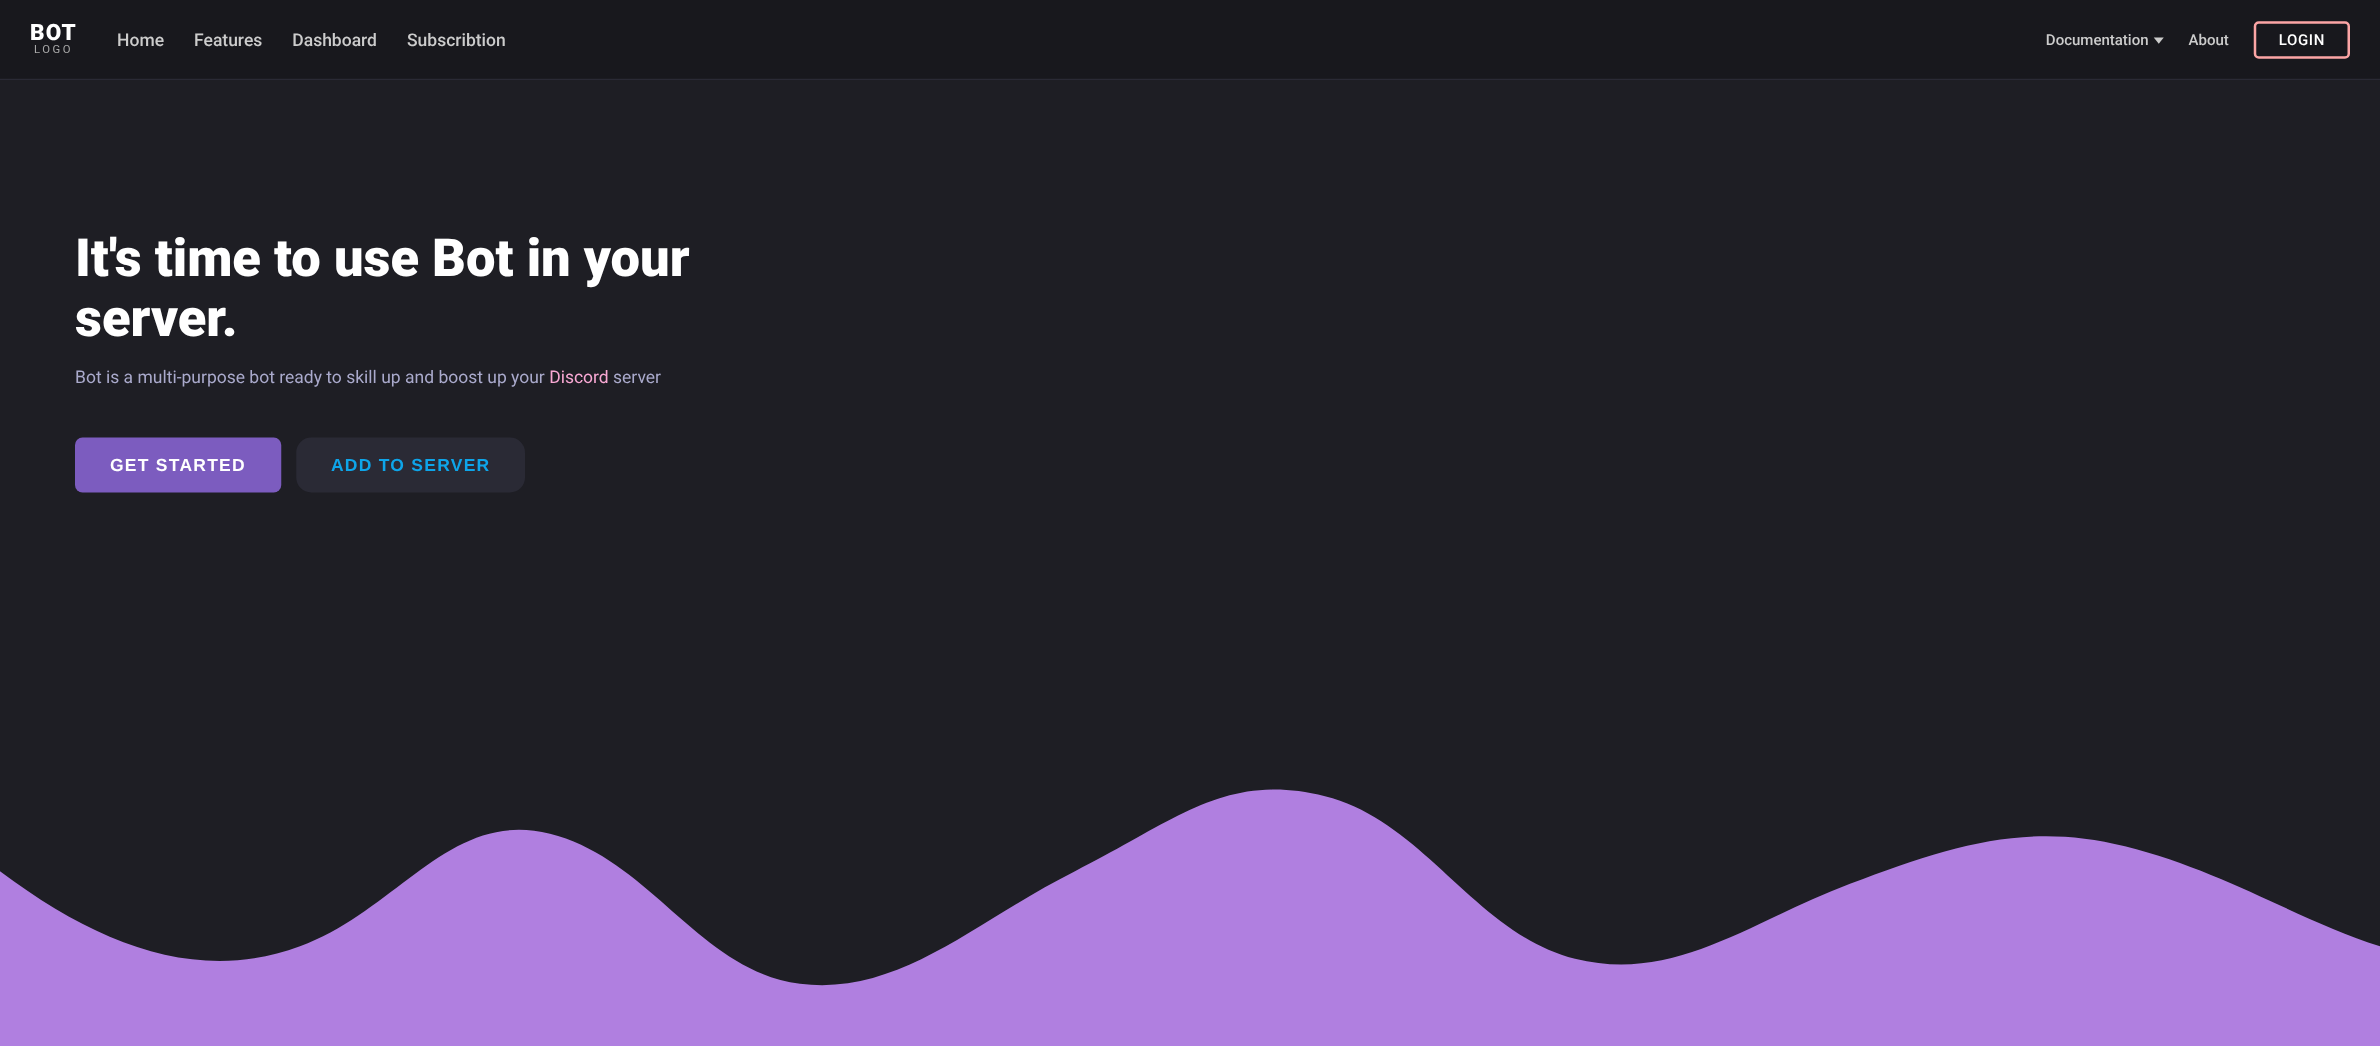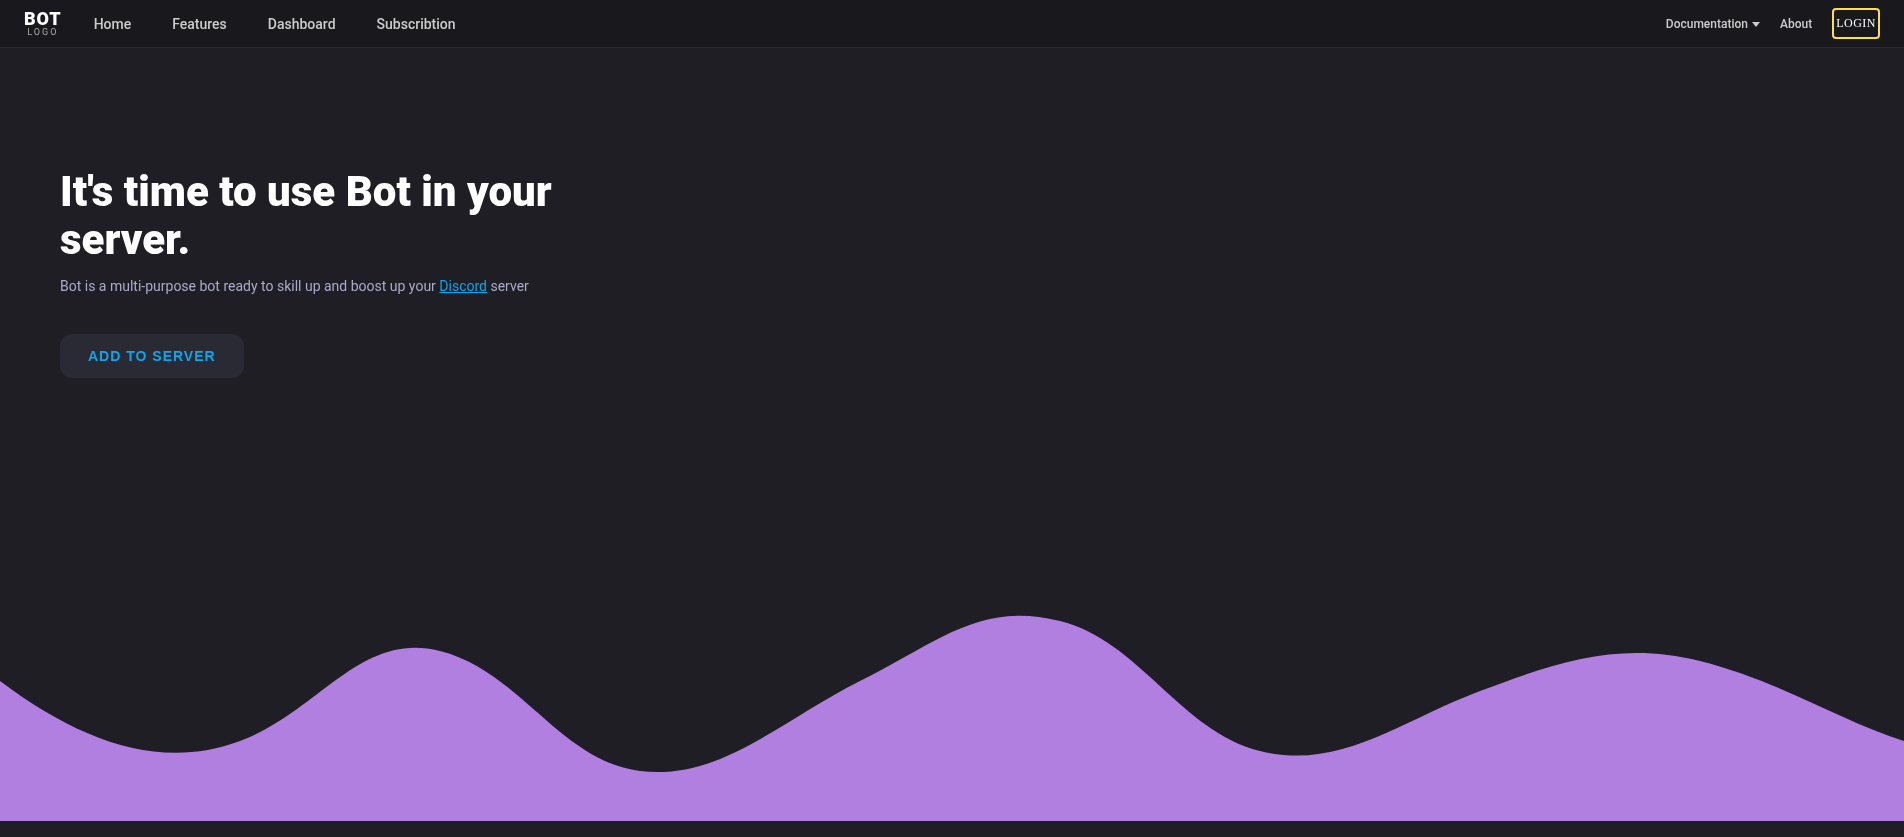--- a/index.html
+++ b/index.html
@@ -16,21 +16,21 @@
       overflow-x: hidden;
     }
 
     
     nav {
       display: flex;
       align-items: center;
       justify-content: space-between;
       background-color: #18181d;
       padding: 0 24px;
-      height: 48px;
+      height: 64px;
       border-bottom: 1px solid #2a2a35;
     }
 
     .nav-left {
       display: flex;
       align-items: center;
       gap: 32px;
     }
 
     .logo {
@@ -50,21 +50,21 @@
     .logo-logo {
       font-size: 9px;
       color: #aaaaaa;
       letter-spacing: 2px;
       text-align: center;
     }
 
     .nav-links {
       display: flex;
       align-items: center;
-      gap: 41px;
+      gap: 24px;
       list-style: none;
     }
 
     .nav-links a {
       color: #cccccc;
       text-decoration: none;
       font-size: 14px;
       font-weight: 500;
     }
 
@@ -91,31 +91,30 @@
       display: inline-block;
       width: 0;
       height: 0;
       border-left: 4px solid transparent;
       border-right: 4px solid transparent;
       border-top: 5px solid #cccccc;
       margin-top: 2px;
     }
 
     .login-btn {
-      border: 2px solid #fde047;
+      border: 2px solid #fca5a5;
       color: #ffffff !important;
-      padding: 6px 2px;
+      padding: 6px 18px;
       border-radius: 4px;
       font-size: 13px;
       font-weight: 700;
       letter-spacing: 0.5px;
       text-decoration: none !important;
       background: transparent;
       cursor: pointer;
-      font-family: Liberation Serif, serif;
     }
 
     
     .hero {
       position: relative;
       min-height: 773px;
       display: flex;
       flex-direction: column;
       justify-content: flex-start;
       padding: 120px 0 0 60px;
@@ -137,22 +136,21 @@
     }
 
     .hero-subtitle {
       font-size: 14px;
       color: #aaaacc;
       line-height: 1.7;
       margin-bottom: 36px;
     }
 
     .hero-subtitle .highlight {
-      color: #0ea5e9;
-      text-decoration: underline;
+      color: #f9a8d4;
     }
 
     .hero-buttons {
       display: flex;
       gap: 12px;
     }
 
     .btn-get-started {
       background-color: #7c5cbf;
       color: #ffffff;
@@ -229,20 +227,21 @@
   </div>
 </nav>
 
 <section class="hero">
   <div class="hero-content">
     <h1 class="hero-title">It's time to use Bot in your server.</h1>
     <p class="hero-subtitle">
       <span>Bot is a multi-purpose bot ready to skill up and boost up your <span class="highlight">Discord</span> server</span><br>
     </p>
     <div class="hero-buttons">
+      <button class="btn-get-started">GET STARTED</button>
       <button class="btn-add-server">ADD TO SERVER</button>
     </div>
   </div>
 
   <div class="wave-container">
     <svg viewBox="0 0 1904 340" preserveAspectRatio="none" xmlns="http://www.w3.org/2000/svg">
       <path d="M0,200 
                C80,260 160,290 240,260 
                C320,230 360,150 440,170 
                C520,190 560,280 640,290 

